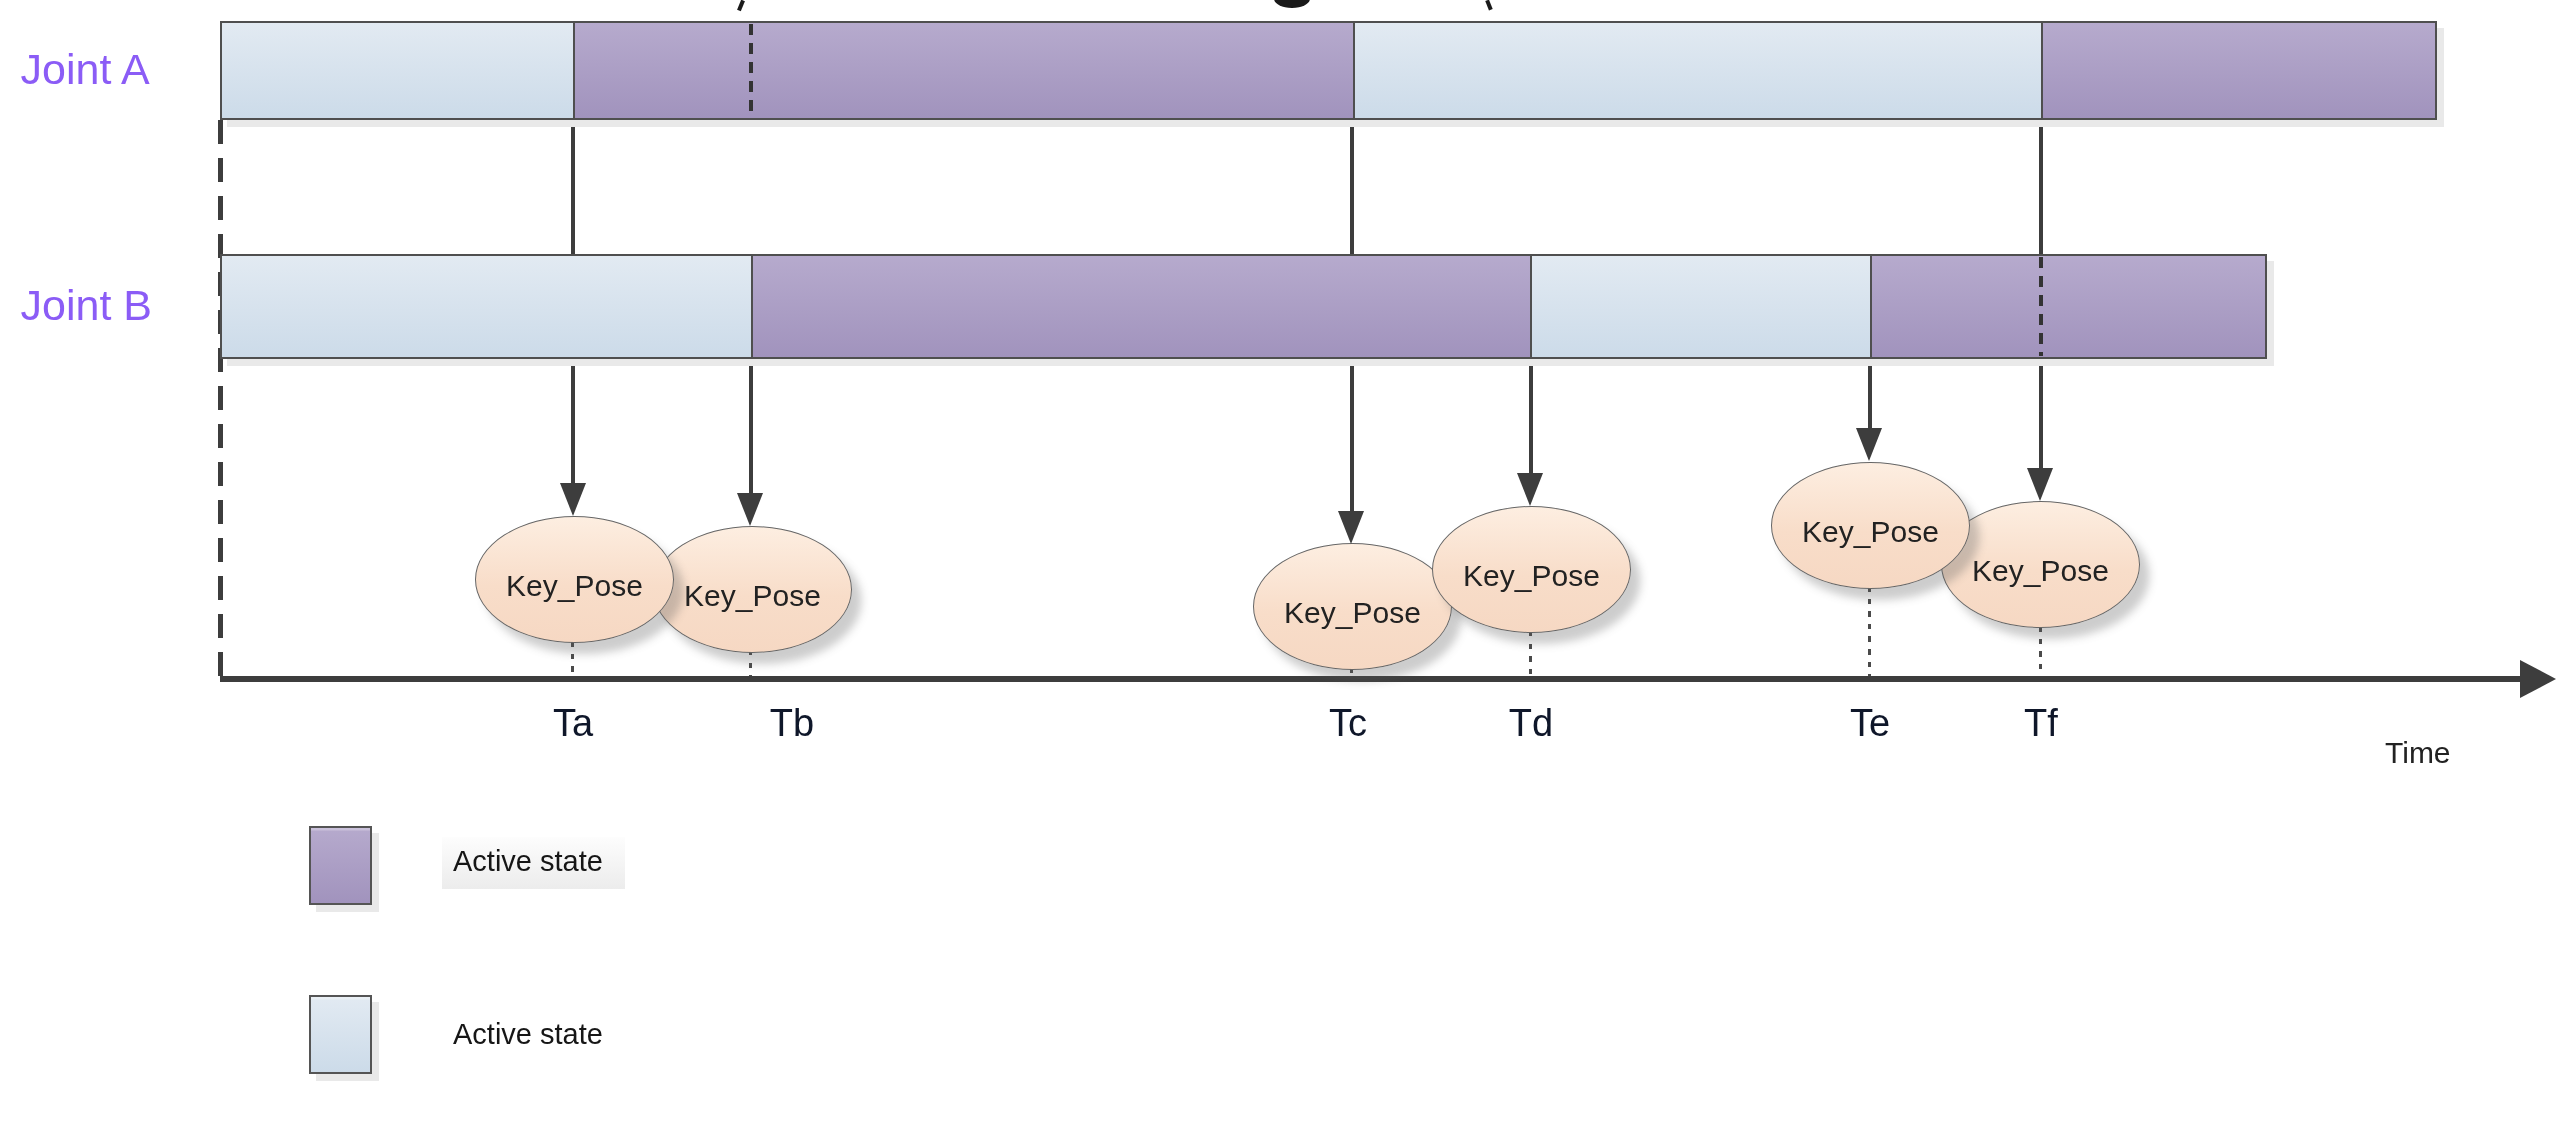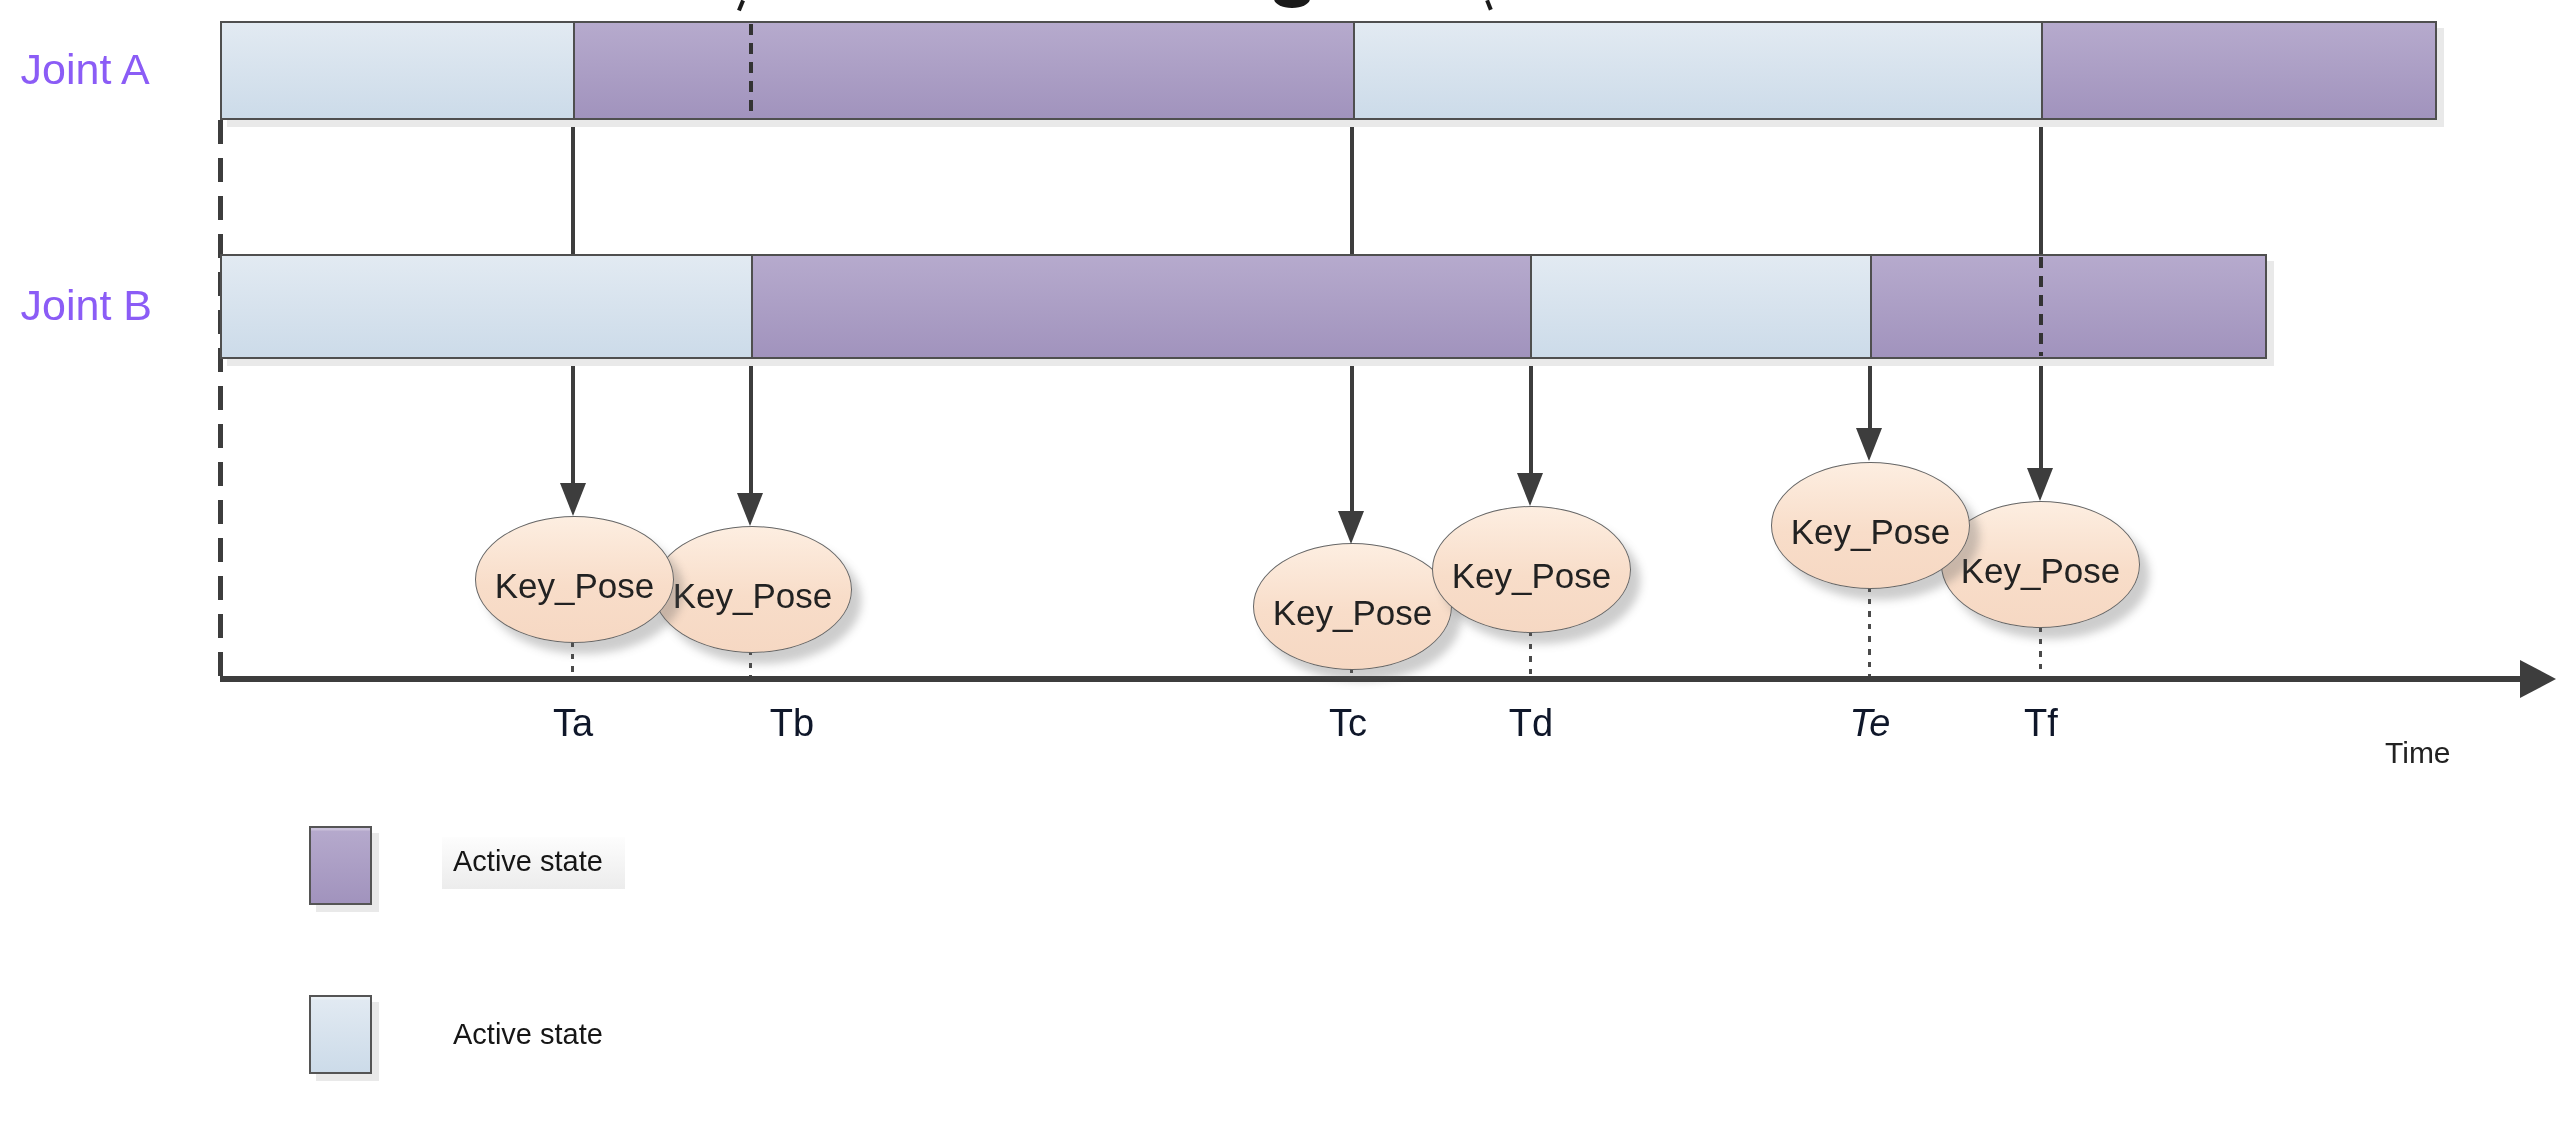--- a/index.html
+++ b/index.html
@@ -21,21 +21,21 @@
             background:repeating-linear-gradient(180deg,var(--line) 0 24px,transparent 24px 38px);}
   .shaft{position:absolute;width:4px;background:var(--line);z-index:1;}
   .arrow-head{position:absolute;width:0;height:0;border-left:13.4px solid transparent;
             border-right:13.4px solid transparent;border-top:33px solid var(--line);z-index:6;}
   .connector{position:absolute;width:3.2px;z-index:1;
             background:repeating-linear-gradient(180deg,#4a4a4a 0 5.5px,transparent 5.5px 12.6px);}
   .key-pose{position:absolute;border:1.6px solid #666;border-radius:50%;
             background:linear-gradient(180deg,#fdeee1 0%,#f8ddc9 55%,#f6d8c3 100%);
             box-shadow:9.5px 11px 8px rgba(90,90,90,0.30);
             display:flex;align-items:center;justify-content:center;}
-  .key-pose span{font-size:35px;color:#222;margin-top:13px;}
+  .key-pose span{font-size:30px;color:#222;margin-top:13px;}
   #axis-line{position:absolute;height:5.5px;background:var(--line);z-index:1;}
   #axis-head{position:absolute;width:0;height:0;border-top:19px solid transparent;
             border-bottom:19px solid transparent;border-left:36px solid var(--line);z-index:1;}
   .tick-label{position:absolute;transform:translateX(-50%);font-size:38px;color:#0f172a;top:702px;white-space:nowrap;}
   #time-label{position:absolute;left:2385px;top:736px;font-size:30px;color:#222;}
   .legend-swatch{position:absolute;left:309px;width:63px;height:79px;border:2.4px solid #555;box-sizing:border-box;
             box-shadow:7px 7px 0 0 #e9e9e9, inset 0 2.4px 0 rgba(255,255,255,0.28);}
   .legend-swatch.active{background:linear-gradient(180deg,var(--active-light),var(--active-dark));top:826px;}
   .legend-swatch.static{background:linear-gradient(180deg,var(--static-light),var(--static-dark));top:995px;}
   .legend-label{position:absolute;left:453px;font-size:29px;color:#161616;white-space:nowrap;}
@@ -115,21 +115,21 @@
 
   <div id="axis-line" style="left: 220px; top: 676px; width: 2302px;"></div>
   <div id="axis-head" style="left: 2520px; top: 660px;"></div>
   <div id="time-label">Time</div>
 
   <div id="ticks">
       <div class="tick-label" style="left: 573px;">Ta</div>
       <div class="tick-label" style="left: 792px;">Tb</div>
       <div class="tick-label" style="left: 1348px;">Tc</div>
       <div class="tick-label" style="left: 1531px;">Td</div>
-      <div class="tick-label" style="left: 1870px; font-style: italic;">Te</div>
+      <div class="tick-label" style="left: 1870px;">Te</div>
       <div class="tick-label" style="left: 2041px;">Tf</div>
     </div>
 
   <div>
     <div class="legend-swatch active"></div>
     <div class="legend-label active hl">Active state</div>
     <div class="legend-swatch static"></div>
     <div class="legend-label static">Active state</div>
   </div>
 

